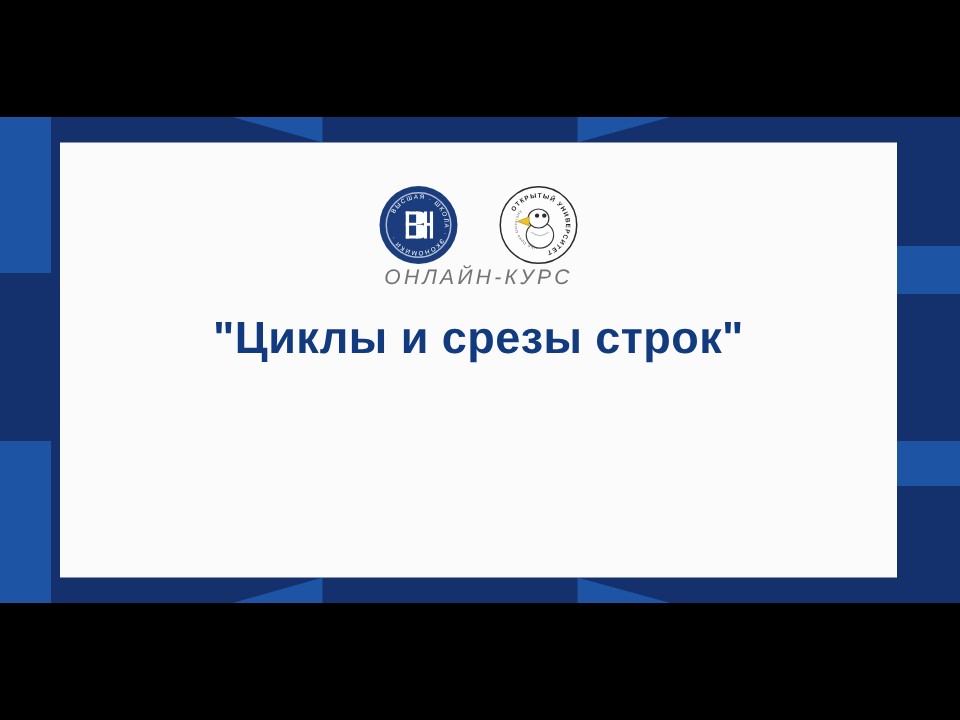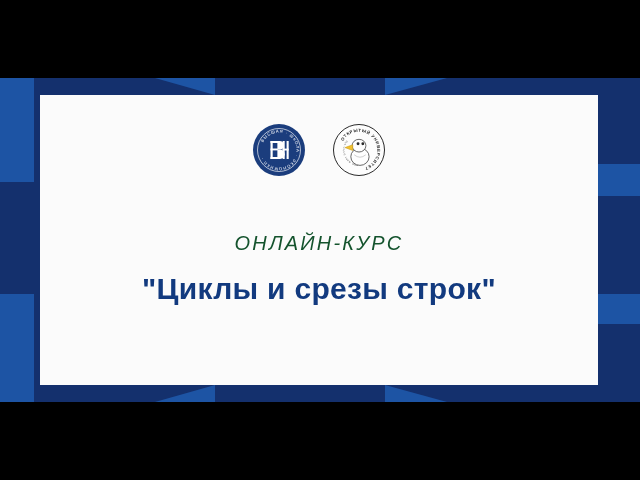--- a/index.html
+++ b/index.html
@@ -136,25 +136,24 @@
     background: #fdfdfd;
     border: 1px solid #2a2a2a;
     box-sizing: border-box;
     overflow: hidden;
     display: flex;
     align-items: center;
     justify-content: center;
   }
 
   .kicker {
-    margin-top: 56px;
-    font-size: 20px;
+    font-size: 14px;
     font-style: italic;
     letter-spacing: 2.2px;
-    color: #14532d;
+    color: #737373;
     font-weight: 400;
     white-space: nowrap;
   }
   .headline {
     margin-top: 17px;
     font-size: 30px;
     font-weight: bold;
     color: #123a7f;
     letter-spacing: 0.3px;
     white-space: nowrap;

